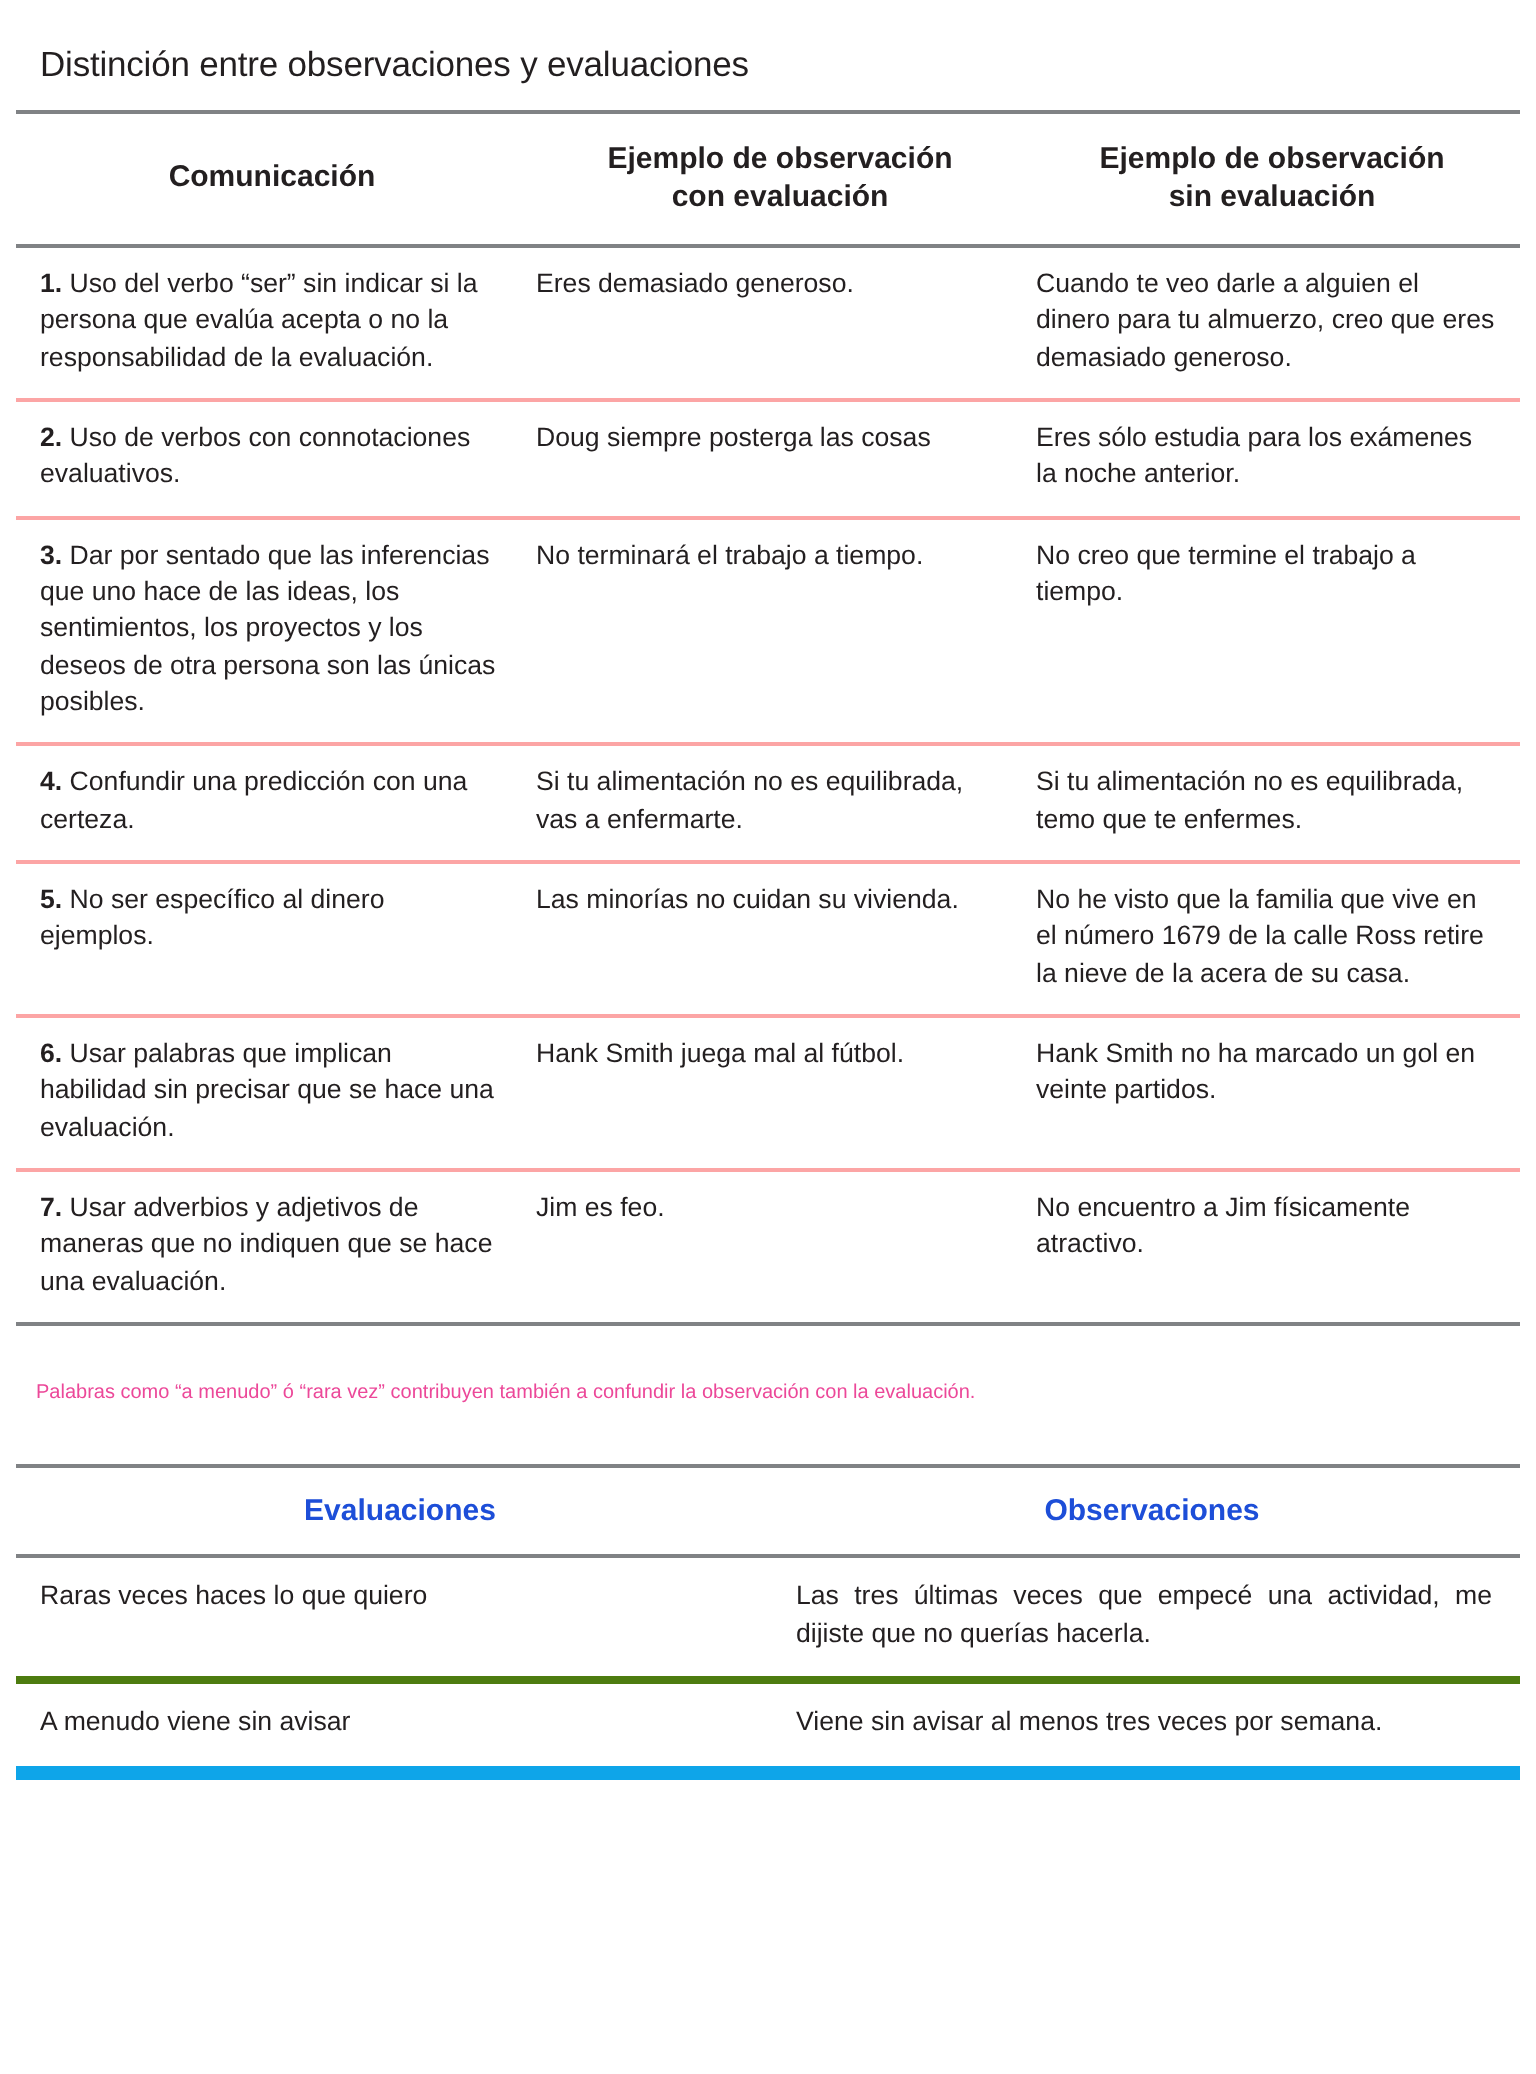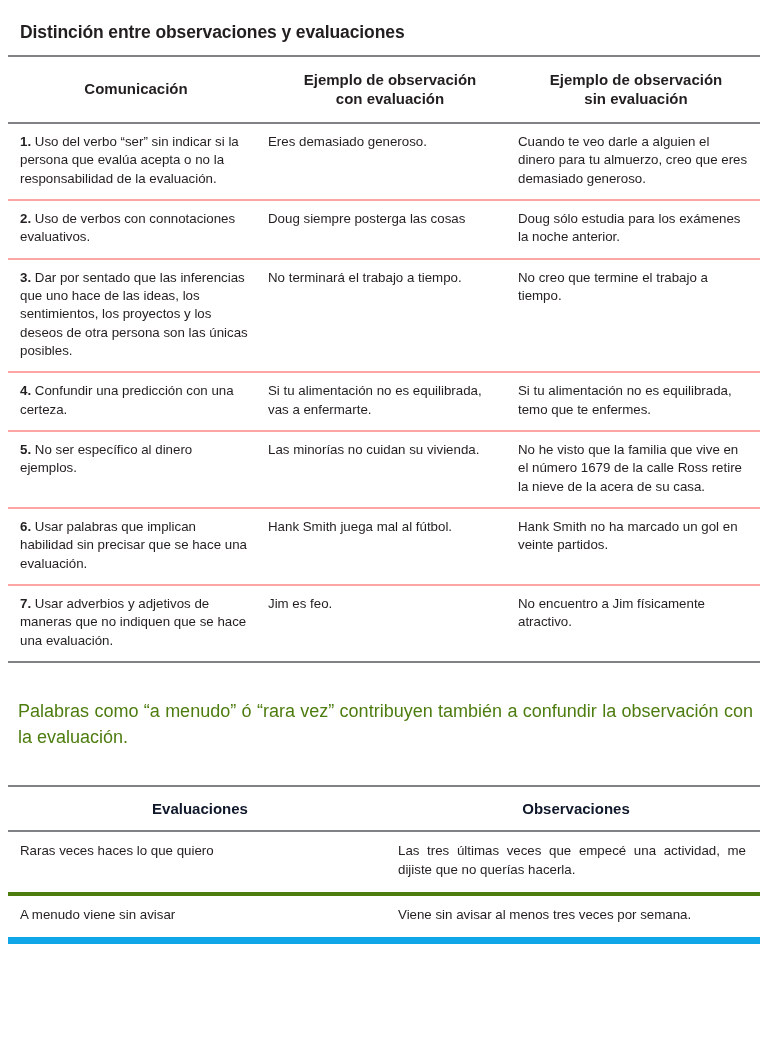--- a/index.html
+++ b/index.html
@@ -18,21 +18,21 @@
     position: relative;
     width: 768px;
     height: 1037px;
     box-sizing: border-box;
     padding: 0 8px;
   }
 
   
   .doc-title {
     font-size: 17.5px;
-    font-weight: bold;
+    font-weight: normal;
     letter-spacing: -0.1px;
     color: #231f20;
     padding: 10px 0 0 12px;
     line-height: 1.25;
   }
 
   
   .rule {
     height: 0;
     border-top: 2px solid #808285;
@@ -74,42 +74,42 @@
   table.main-table tbody td.col-2 { padding-left: 0; padding-right: 20px; }
   table.main-table tbody td.col-3 { padding-left: 0; padding-right: 10px; }
   table.main-table tbody tr:last-child td { border-bottom: 2px solid #808285; }
 
   .item-num {
     font-weight: bold;
   }
 
   
   .note-paragraph {
-    font-size: 18px;
+    font-size: 10px;
     line-height: 1.45;
     text-align: justify;
-    color: #4d7c0f;
+    color: #ec4899;
     padding: 17px 7px 17px 10px;
   }
 
   
   table.bottom-table {
     width: 100%;
     border-collapse: collapse;
     table-layout: fixed;
   }
   table.bottom-table col.b1 { width: 384px; }
   table.bottom-table col.b2 { width: 368px; }
 
   table.bottom-table thead th {
     font-size: 15px;
     font-weight: bold;
     text-align: center;
     padding: 13px 6px 13px 6px;
-    color: #0f172a;
+    color: #1d4ed8;
     border-bottom: 2px solid #808285;
   }
   table.bottom-table tbody td {
     font-size: 13.3px;
     line-height: 1.42;
     vertical-align: top;
     color: #231f20;
     border-bottom: 4px solid #4d7c0f;
     padding: 10px 6px 12px 0;
   }
@@ -160,21 +160,21 @@
 
       <tr>
         <td class="col-1"><span class="item-num">1.</span> <span>Uso del verbo “ser” sin indicar si la persona que evalúa acepta o no la responsabilidad de la evaluación.</span></td>
         <td class="col-2">Eres demasiado generoso.</td>
         <td class="col-3">Cuando te veo darle a alguien el dinero para tu almuerzo, creo que eres demasiado generoso.</td>
       </tr>
 
       <tr>
         <td class="col-1"><span class="item-num">2.</span> <span>Uso de verbos con connotaciones evaluativos.</span></td>
         <td class="col-2">Doug siempre posterga las cosas</td>
-        <td class="col-3">Doug sólo estudia para los exámenes la noche anterior.</td>
+        <td class="col-3">Eres sólo estudia para los exámenes la noche anterior.</td>
       </tr>
 
       <tr>
         <td class="col-1"><span class="item-num">3.</span> <span>Dar por sentado que las inferencias que uno hace de las ideas, los sentimientos, los proyectos y los deseos de otra persona son las únicas posibles.</span></td>
         <td class="col-2">No terminará el trabajo a tiempo.</td>
         <td class="col-3">No creo que termine el trabajo a tiempo.</td>
       </tr>
 
       <tr>
         <td class="col-1"><span class="item-num">4.</span> <span>Confundir una predicción con una certeza.</span></td>

